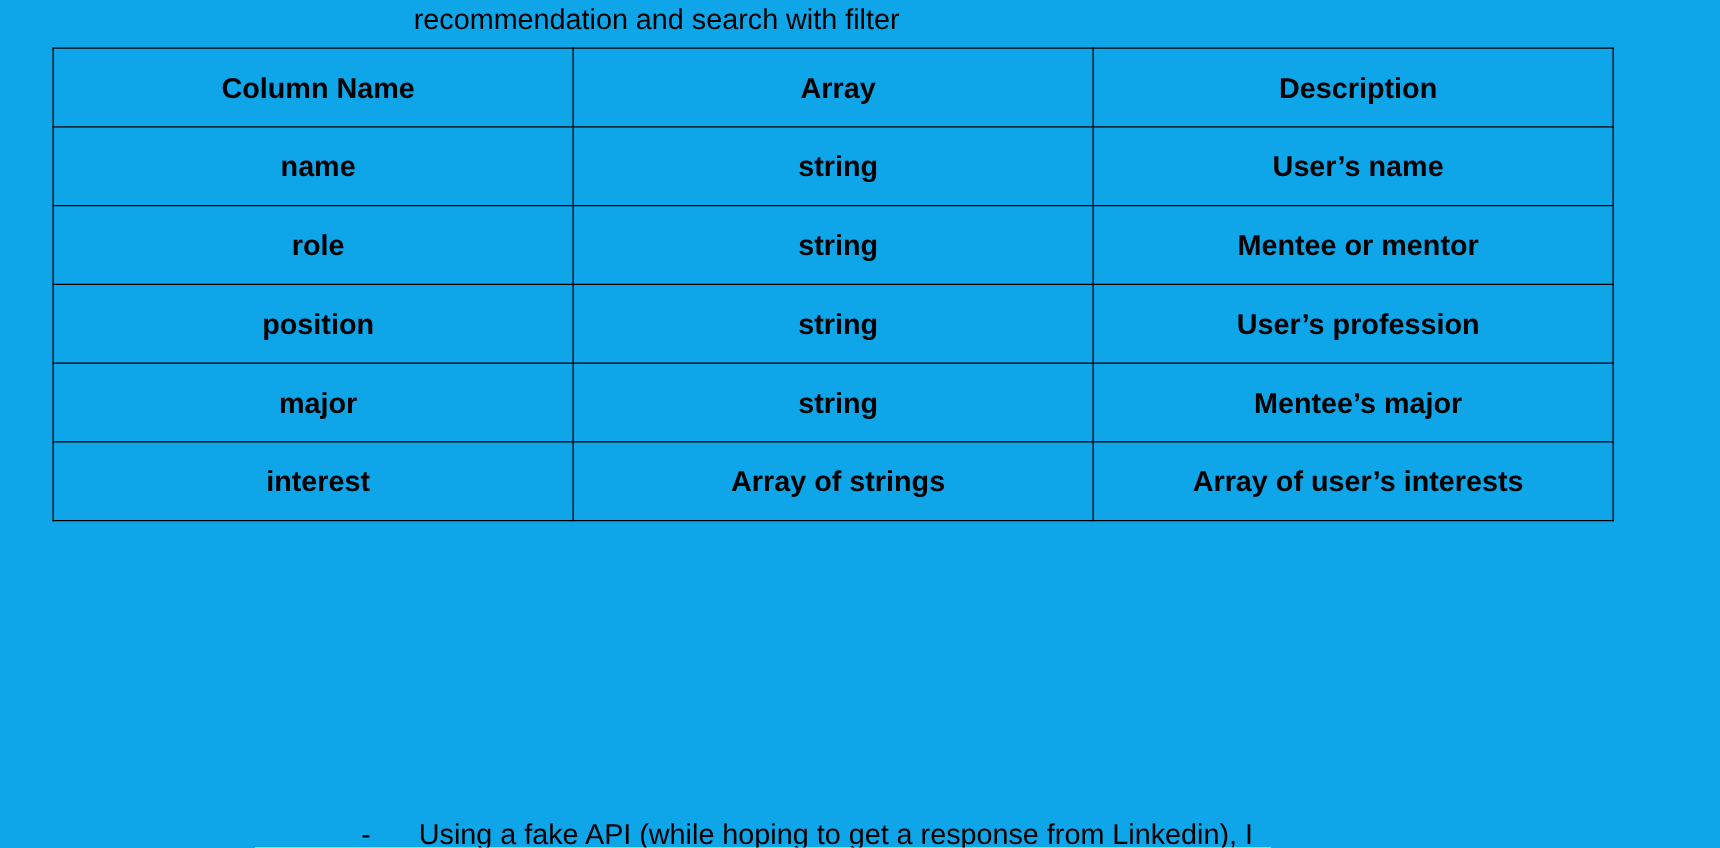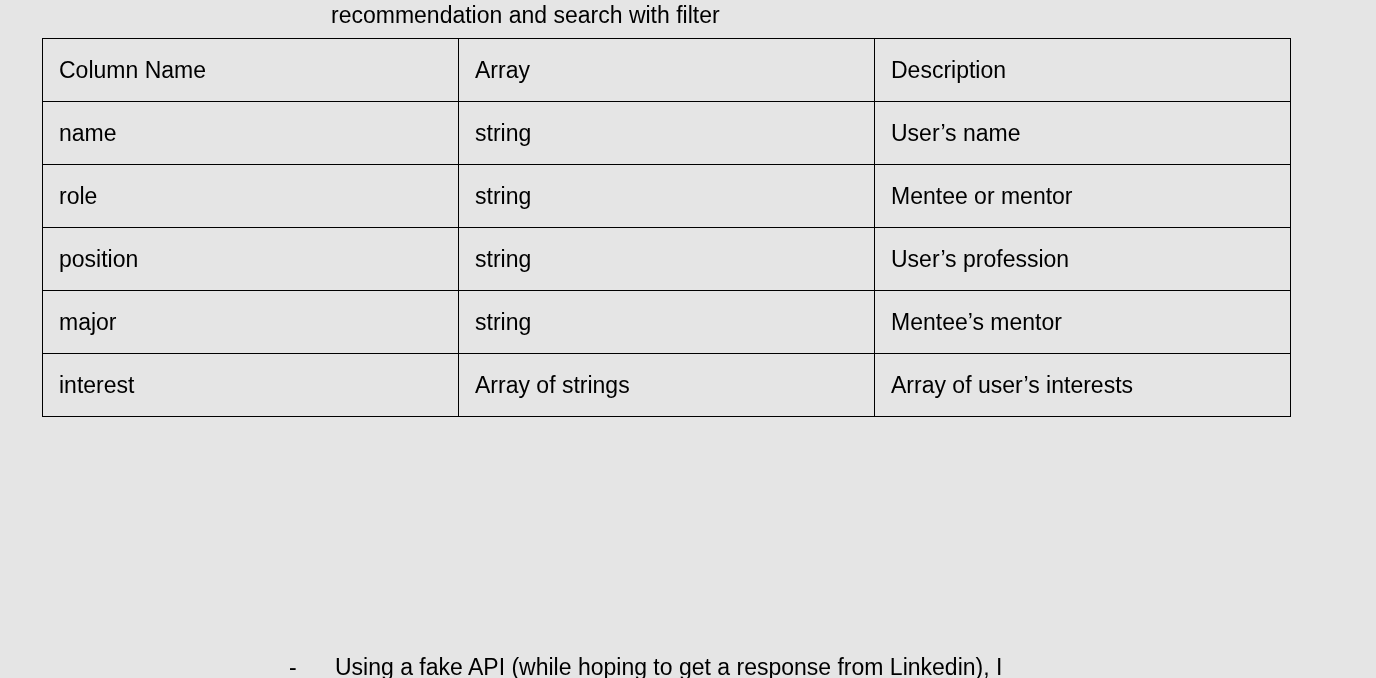--- a/index.html
+++ b/index.html
@@ -9,21 +9,21 @@
     height: 678px;
     overflow: hidden;
     background: #ffffff;
     font-family: "Liberation Sans", "DejaVu Sans", sans-serif;
     color: #000000;
   }
   .page {
     position: relative;
     width: 1376px;
     height: 678px;
-    background: #e5e5e5;
+    background: #0ea5e9;
   }
   .heading {
     position: absolute;
     left: 331px;
     top: 2px;
     font-size: 23px;
     line-height: 27px;
     white-space: nowrap;
   }
   table.schema-table {
@@ -33,22 +33,22 @@
     width: 1249px;
     border-collapse: collapse;
     table-layout: fixed;
   }
   table.schema-table th,
   table.schema-table td {
     border: 1.5px solid #000000;
     height: 62px;
     padding: 0 8px 0 16px;
     font-size: 23px;
-    font-weight: 400;
-    text-align: left;
+    font-weight: 700;
+    text-align: center;
     vertical-align: middle;
     overflow: hidden;
     white-space: nowrap;
   }
   .bullet-dash {
     position: absolute;
     left: 289px;
     top: 654px;
     font-size: 23px;
     line-height: 27px;
@@ -89,21 +89,21 @@
           <td>Mentee or mentor</td>
         </tr>
         <tr>
           <td>position</td>
           <td>string</td>
           <td>User’s profession</td>
         </tr>
         <tr>
           <td>major</td>
           <td>string</td>
-          <td>Mentee’s mentor</td>
+          <td>Mentee’s major</td>
         </tr>
         <tr>
           <td>interest</td>
           <td>Array of strings</td>
           <td>Array of user’s interests</td>
         </tr>
       </tbody>
   </table>
 
   <span class="bullet-dash">-</span>

